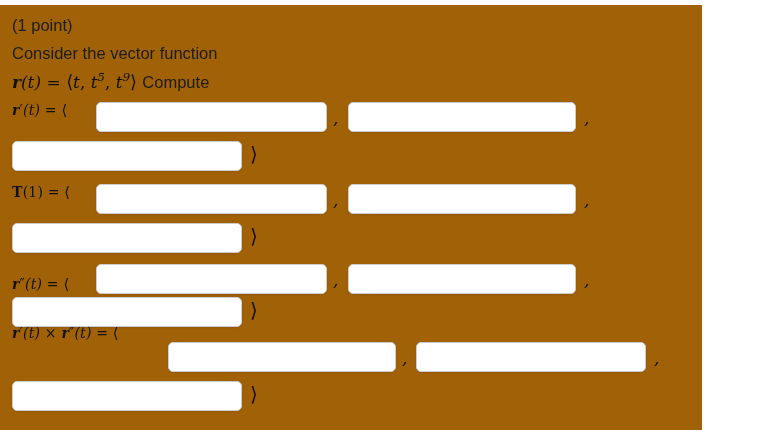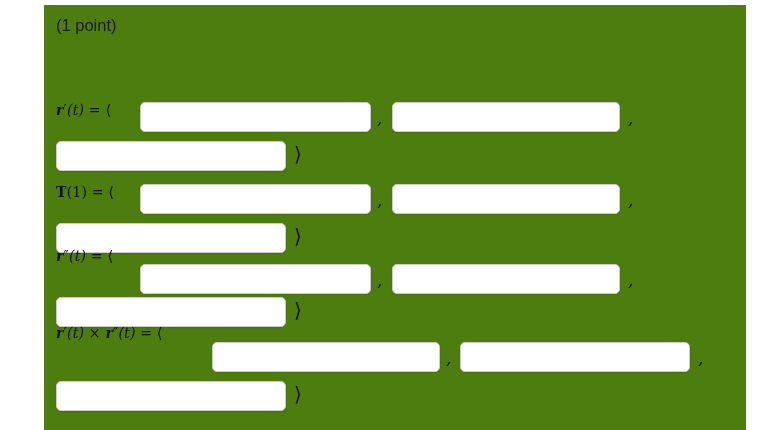--- a/index.html
+++ b/index.html
@@ -12,22 +12,21 @@
     background: #ffffff;
     font-family: "Liberation Sans", sans-serif;
     overflow: hidden;
   }
   .page {
     position: absolute;
     left: 0;
     top: 5px;
     width: 702px;
     height: 425px;
-    background: #4d7c0f;
-    margin-left: 44px;
+    background: #a16207;
   }
   .prompt {
     position: absolute;
     left: 12px;
     color: #1c1c1c;
     font-size: 16.5px;
     line-height: 22px;
     white-space: nowrap;
   }
   .prompt-points { top: 9px; }
@@ -116,21 +115,30 @@
     font-size: 20px;
     color: #111111;
   }
 </style>
 </head>
 <body>
 
 <div class="page">
 
   <div class="prompt prompt-points">(1 point)</div>
+  <div class="prompt prompt-consider">Consider the vector function</div>
 
+  <div class="fnline math">
+    <span class="mbf">r</span><span class="mi">(t)</span>
+    <span class="mop">=</span>
+    <span class="angle">⟨</span><span class="mi">t</span><span class="mop">,</span>
+    <span class="mi">t</span><span class="sup">5</span><span class="mop">,</span>
+    <span class="mi">t</span><span class="sup">9</span><span class="angle">⟩</span>
+    <span class="tail">Compute</span>
+  </div>
 
   <div class="row">
     <div class="label math" style="top:96px;">
       <span class="mbf">r</span><span class="mop">′</span><span class="mi">(t)</span>
       <span class="mop">=</span>
       <span class="angle">⟨</span>
     </div>
     <input class="field" type="text" style="left: 96px; top: 97px; width: 231px;" placeholder="">
     <div class="comma" style="left:333px; top:103px;">,</div>
     <input class="field" type="text" style="left: 348px; top: 97px; width: 228px;" placeholder="">
@@ -147,21 +155,21 @@
     </div>
     <input class="field" type="text" style="left: 96px; top: 179px; width: 231px;" placeholder="">
     <div class="comma" style="left:333px; top:185px;">,</div>
     <input class="field" type="text" style="left: 348px; top: 179px; width: 228px;" placeholder="">
     <div class="comma" style="left:584px; top:185px;">,</div>
     <input class="field" type="text" style="left: 12px; top: 218px; width: 230px;" placeholder="">
     <div class="closer" style="left:250px; top:219px;">⟩</div>
   </div>
 
   <div class="row">
-    <div class="label math" style="top:242px;">
+    <div class="label math" style="top:270px;">
       <span class="mbf">r</span><span class="mop">″</span><span class="mi">(t)</span>
       <span class="mop">=</span>
       <span class="angle">⟨</span>
     </div>
     <input class="field" type="text" style="left: 96px; top: 259px; width: 231px;" placeholder="">
     <div class="comma" style="left:333px; top:265px;">,</div>
     <input class="field" type="text" style="left: 348px; top: 259px; width: 228px;" placeholder="">
     <div class="comma" style="left:584px; top:265px;">,</div>
     <input class="field" type="text" style="left: 12px; top: 292px; width: 230px;" placeholder="">
     <div class="closer" style="left:250px; top:293px;">⟩</div>

